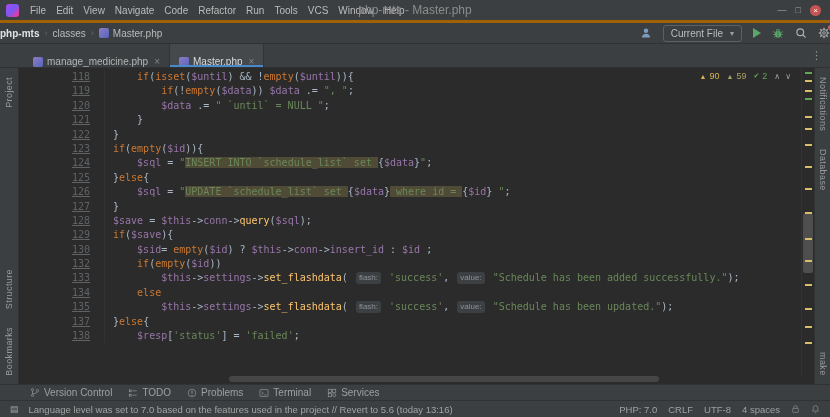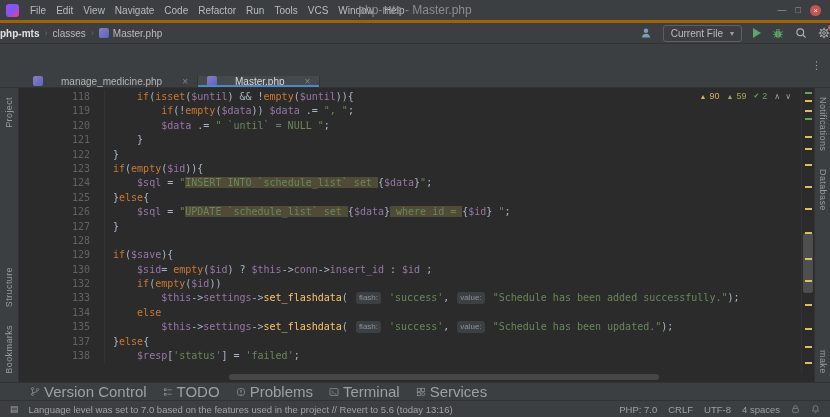--- a/index.html
+++ b/index.html
@@ -27,40 +27,40 @@
   .nav-right{margin-left:auto;display:flex;align-items:center;gap:11px;}
   .icon-btn{display:flex;align-items:center;justify-content:center;position:relative;cursor:default;}
   .run-config{display:flex;align-items:center;gap:7px;border:1px solid #5e6060;border-radius:3px;height:17px;padding:0 7px;color:#bbbbbb;font-size:10px;}
   .run-config .caret{color:#9da0a3;font-size:8px;}
   .play-icon{width:0;height:0;border-left:8px solid #59A869;border-top:5px solid transparent;border-bottom:5px solid transparent;}
   .badge{position:absolute;top:-2px;right:-3px;width:5px;height:5px;border-radius:50%;background:#db5860;}
 
   
   .tabbar{flex:0 0 24px;background:#3c3f41;display:flex;align-items:stretch;border-bottom:1px solid #303233;padding-left:24px;}
   .tabs{display:flex;align-items:stretch;}
-  .tab{display:flex;align-items:flex-start;gap:18px;padding:0 9px;font-size:10px;color:#b4b4b4;border-right:1px solid #323536;position:relative;cursor:default;margin-top:32px;}
+  .tab{display:flex;align-items:flex-end;gap:4px;padding:0 9px;font-size:10px;color:#b4b4b4;border-right:1px solid #323536;position:relative;cursor:default;}
   .tab.active{background:#45494c;color:#dadada;}
   .tab.active::after{content:"";position:absolute;left:0;right:0;bottom:0;height:2px;background:#4A88C7;}
   .tab-close{color:#848484;font-size:10px;margin-left:2px;}
   .tabbar-more{margin-left:auto;color:#9da0a3;display:flex;align-items:center;padding:0 8px;font-size:11px;}
 
   
   .main{flex:1;display:flex;min-height:0;background:#2b2b2b;}
   .stripe{background:#3c3f41;display:flex;flex-direction:column;align-items:center;flex:0 0 19px;width:19px;}
   .stripe.left{border-right:1px solid #303233;}
   .stripe.right{border-left:1px solid #303233;flex:0 0 16px;width:16px;}
   .stripe-label{writing-mode:vertical-rl;font-size:9px;color:#999c9f;margin:9px 0;letter-spacing:.4px;cursor:default;white-space:nowrap;}
   .stripe.left .stripe-label{transform:rotate(180deg);}
   .stripe .spacer{flex:1;}
   .stripe-label.bottom-gap{margin-bottom:8px;}
 
   .editor{flex:1;position:relative;display:flex;flex-direction:column;overflow:hidden;min-width:0;}
   .code-scroll{flex:1;overflow:hidden;padding-top:2px;padding-right:16px;}
   .code-line{display:flex;height:14.4px;line-height:14.4px;font-family:"DejaVu Sans Mono",monospace;font-size:10px;white-space:pre;}
-  .ln{flex:0 0 86px;text-align:right;padding-right:14px;color:#606366;border-right:1px solid #313335;}
+  .ln{flex:0 0 86px;text-align:right;padding-right:14px;color:#606366;border-right:1px solid #313335;text-decoration:underline;}
   .code{padding-left:8px;}
   .tk.p{color:#a9b7c6;}
   .tk.k{color:#cc7832;}
   .tk.v{color:#9876aa;}
   .tk.s{color:#6a8759;}
   .tk.f{color:#ffc66d;}
   .tk.hl{background:#504b36;}
   .tk.hint{display:inline-block;background:#3d4043;color:#8c9196;border-radius:3px;font-size:8px;line-height:10px;padding:1px 3px;margin:0 2px;font-family:"Liberation Sans",sans-serif;vertical-align:middle;}
 
   .hscroll{flex:0 0 9px;position:relative;}
@@ -72,21 +72,21 @@
 
   .inspections{position:absolute;top:2px;right:18px;display:flex;align-items:center;gap:7px;background:#2b2b2b;padding:1px 5px;font-size:9px;z-index:5;}
   .insp{display:flex;align-items:center;gap:3px;}
   .insp .glyph{font-size:7px;}
   .insp.warn{color:#d5b456;}
   .insp.weak{color:#a8a364;}
   .insp.okk{color:#62a757;}
   .insp-chevrons{display:flex;gap:5px;color:#9da0a3;font-size:8px;}
 
   
-  .bottombar{flex:0 0 16px;background:#3c3f41;border-top:1px solid #303233;display:flex;align-items:center;padding-left:22px;font-size:15px;color:#9da0a3;}
+  .bottombar{flex:0 0 16px;background:#3c3f41;border-top:1px solid #303233;display:flex;align-items:center;padding-left:22px;font-size:10px;color:#9da0a3;}
   .tool-item{display:flex;align-items:center;gap:4px;padding:0 8px;height:100%;cursor:default;}
   .ticon{display:flex;align-items:center;}
 
   
   .statusbar{flex:0 0 17px;background:#3c3f41;border-top:1px solid #303233;display:flex;align-items:center;font-size:9.5px;color:#a2a2a2;padding:0 10px;gap:10px;}
   .status-burger{color:#9da0a3;font-size:9px;}
   .status-msg{white-space:nowrap;overflow:hidden;text-overflow:ellipsis;max-width:520px;}
   .status-right{margin-left:auto;display:flex;gap:11px;align-items:center;color:#9da0a3;white-space:nowrap;}
 </style>
 </head>
@@ -217,21 +217,21 @@
           <div class="code-line"><span class="ln">118</span><span class="code"><span class="tk p">    </span><span class="tk k">if</span><span class="tk p">(</span><span class="tk k">isset</span><span class="tk p">(</span><span class="tk v">$until</span><span class="tk p">) &amp;&amp; !</span><span class="tk k">empty</span><span class="tk p">(</span><span class="tk v">$until</span><span class="tk p">)){</span></span></div>
           <div class="code-line"><span class="ln">119</span><span class="code"><span class="tk p">        </span><span class="tk k">if</span><span class="tk p">(!</span><span class="tk k">empty</span><span class="tk p">(</span><span class="tk v">$data</span><span class="tk p">)) </span><span class="tk v">$data</span><span class="tk p"> .= </span><span class="tk s">", "</span><span class="tk p">;</span></span></div>
           <div class="code-line"><span class="ln">120</span><span class="code"><span class="tk p">        </span><span class="tk v">$data</span><span class="tk p"> .= </span><span class="tk s">" `until` = NULL "</span><span class="tk p">;</span></span></div>
           <div class="code-line"><span class="ln">121</span><span class="code"><span class="tk p">    }</span></span></div>
           <div class="code-line"><span class="ln">122</span><span class="code"><span class="tk p">}</span></span></div>
           <div class="code-line"><span class="ln">123</span><span class="code"><span class="tk k">if</span><span class="tk p">(</span><span class="tk k">empty</span><span class="tk p">(</span><span class="tk v">$id</span><span class="tk p">)){</span></span></div>
           <div class="code-line"><span class="ln">124</span><span class="code"><span class="tk p">    </span><span class="tk v">$sql</span><span class="tk p"> = </span><span class="tk s">"</span><span class="tk s hl">INSERT INTO `schedule_list` set </span><span class="tk p">{</span><span class="tk v">$data</span><span class="tk p">}</span><span class="tk s">"</span><span class="tk p">;</span></span></div>
           <div class="code-line"><span class="ln">125</span><span class="code"><span class="tk p">}</span><span class="tk k">else</span><span class="tk p">{</span></span></div>
           <div class="code-line"><span class="ln">126</span><span class="code"><span class="tk p">    </span><span class="tk v">$sql</span><span class="tk p"> = </span><span class="tk s">"</span><span class="tk s hl">UPDATE `schedule_list` set </span><span class="tk p">{</span><span class="tk v">$data</span><span class="tk p">}</span><span class="tk s hl"> where id = </span><span class="tk p">{</span><span class="tk v">$id</span><span class="tk p">}</span><span class="tk s"> "</span><span class="tk p">;</span></span></div>
           <div class="code-line"><span class="ln">127</span><span class="code"><span class="tk p">}</span></span></div>
-          <div class="code-line"><span class="ln">128</span></div>
+          <div class="code-line"><span class="ln">128</span><span class="code"><span class="tk v">$save</span><span class="tk p"> = </span><span class="tk v">$this</span><span class="tk p">-&gt;</span><span class="tk v">conn</span><span class="tk p">-&gt;</span><span class="tk f">query</span><span class="tk p">(</span><span class="tk v">$sql</span><span class="tk p">);</span></span></div>
           <div class="code-line"><span class="ln">129</span><span class="code"><span class="tk k">if</span><span class="tk p">(</span><span class="tk v">$save</span><span class="tk p">){</span></span></div>
           <div class="code-line"><span class="ln">130</span><span class="code"><span class="tk p">    </span><span class="tk v">$sid</span><span class="tk p">= </span><span class="tk k">empty</span><span class="tk p">(</span><span class="tk v">$id</span><span class="tk p">) ? </span><span class="tk v">$this</span><span class="tk p">-&gt;</span><span class="tk v">conn</span><span class="tk p">-&gt;</span><span class="tk v">insert_id</span><span class="tk p"> : </span><span class="tk v">$id</span><span class="tk p"> ;</span></span></div>
           <div class="code-line"><span class="ln">132</span><span class="code"><span class="tk p">    </span><span class="tk k">if</span><span class="tk p">(</span><span class="tk k">empty</span><span class="tk p">(</span><span class="tk v">$id</span><span class="tk p">))</span></span></div>
           <div class="code-line"><span class="ln">133</span><span class="code"><span class="tk p">        </span><span class="tk v">$this</span><span class="tk p">-&gt;</span><span class="tk v">settings</span><span class="tk p">-&gt;</span><span class="tk f">set_flashdata</span><span class="tk p">( </span><span class="tk hint">flash:</span><span class="tk p"> </span><span class="tk s">'success'</span><span class="tk p">, </span><span class="tk hint">value:</span><span class="tk p"> </span><span class="tk s">"Schedule has been added successfully."</span><span class="tk p">);</span></span></div>
           <div class="code-line"><span class="ln">134</span><span class="code"><span class="tk p">    </span><span class="tk k">else</span></span></div>
           <div class="code-line"><span class="ln">135</span><span class="code"><span class="tk p">        </span><span class="tk v">$this</span><span class="tk p">-&gt;</span><span class="tk v">settings</span><span class="tk p">-&gt;</span><span class="tk f">set_flashdata</span><span class="tk p">( </span><span class="tk hint">flash:</span><span class="tk p"> </span><span class="tk s">'success'</span><span class="tk p">, </span><span class="tk hint">value:</span><span class="tk p"> </span><span class="tk s">"Schedule has been updated."</span><span class="tk p">);</span></span></div>
           <div class="code-line"><span class="ln">137</span><span class="code"><span class="tk p">}</span><span class="tk k">else</span><span class="tk p">{</span></span></div>
           <div class="code-line"><span class="ln">138</span><span class="code"><span class="tk p">    </span><span class="tk v">$resp</span><span class="tk p">[</span><span class="tk s">'status'</span><span class="tk p">] = </span><span class="tk s">'failed'</span><span class="tk p">;</span></span></div>
         </div>
       <div class="hscroll">

